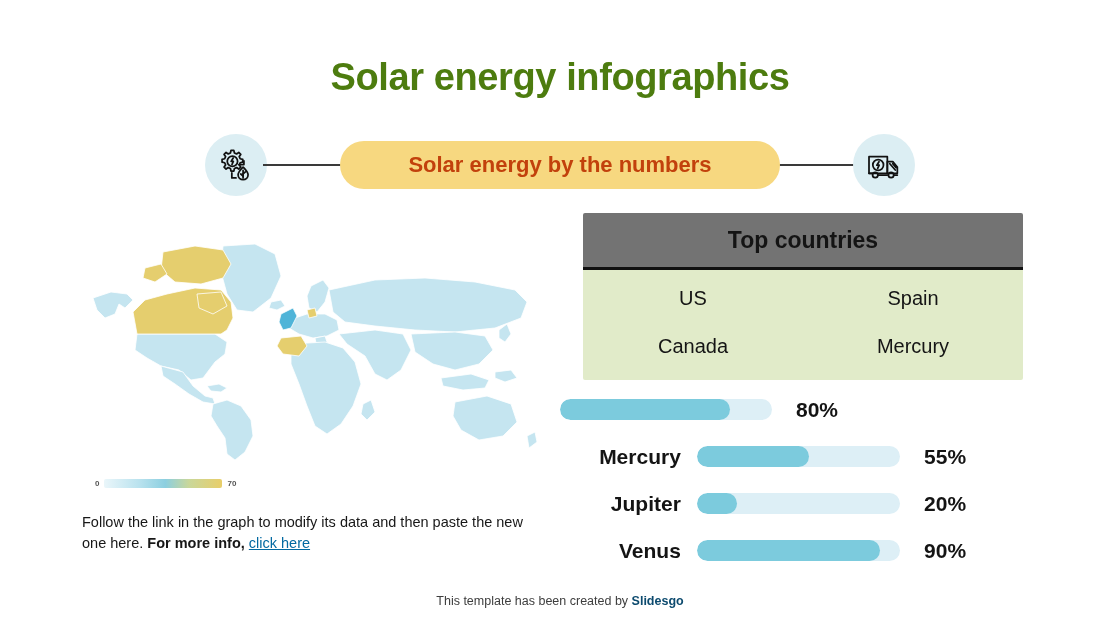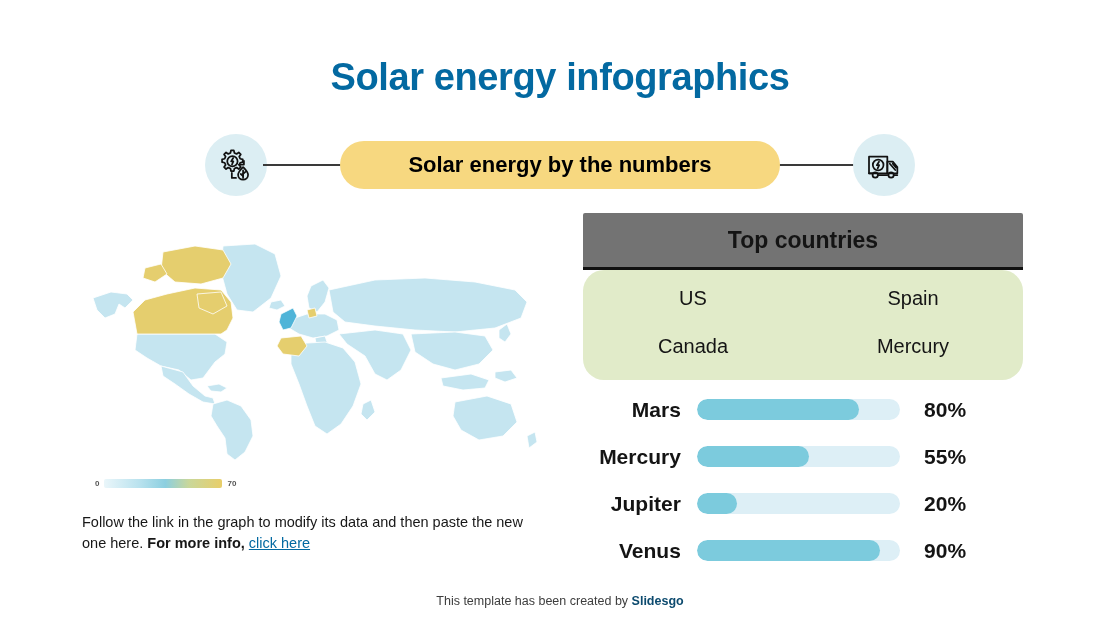--- a/index.html
+++ b/index.html
@@ -19,21 +19,21 @@
   
   .page-title {
     position: absolute;
     top: 56px;
     left: 0;
     width: 1120px;
     text-align: center;
     font-size: 38px;
     font-weight: bold;
     letter-spacing: -0.4px;
-    color: #0369a1;
+    color: #4d7c0f;
   }
 
   
   .banner-row {
     position: absolute;
     top: 132px;
     left: 205;
     left: 205px;
     width: 710px;
     height: 66px;
@@ -61,21 +61,21 @@
     flex: 0 0 auto;
     width: 440px;
     height: 48px;
     border-radius: 24px;
     background: #f7d880;
     display: flex;
     align-items: center;
     justify-content: center;
     font-size: 22px;
     font-weight: bold;
-    color: #000000;
+    color: #c2410c;
     z-index: 2;
   }
 
   
   .map-panel {
     position: absolute;
     left: 75px;
     top: 238px;
     width: 470px;
     height: 252px;
@@ -131,21 +131,21 @@
     background: #737373;
     height: 54px;
     display: flex;
     align-items: center;
     justify-content: center;
     font-size: 23px;
     font-weight: bold;
     color: #141414;
     border-bottom: 3px solid #111;
   }
-  .table-body { background: #e1ebc9; padding: 4px 0 10px; border-radius: 21px; }
+  .table-body { background: #e1ebc9; padding: 4px 0 10px; }
   .table-row {
     display: flex;
     height: 48px;
     align-items: center;
   }
   .table-cell {
     flex: 1 1 50%;
     text-align: center;
     font-size: 20px;
     color: #151515;
@@ -334,21 +334,20 @@
     </div>
     <div class="table-row">
       <div class="table-cell">Canada</div>
       <div class="table-cell">Mercury</div>
     </div>
   </div>
 </div>
 
 <div class="bars">
   <div class="bar-row">
-    <div class="bar-label">Mars</div>
     <div class="bar-track">
       <div class="bar-fill" style="width: 80%;"></div>
     </div>
     <div class="bar-value">80%</div>
   </div>
   <div class="bar-row">
     <div class="bar-label">Mercury</div>
     <div class="bar-track">
       <div class="bar-fill" style="width: 55%;"></div>
     </div>

